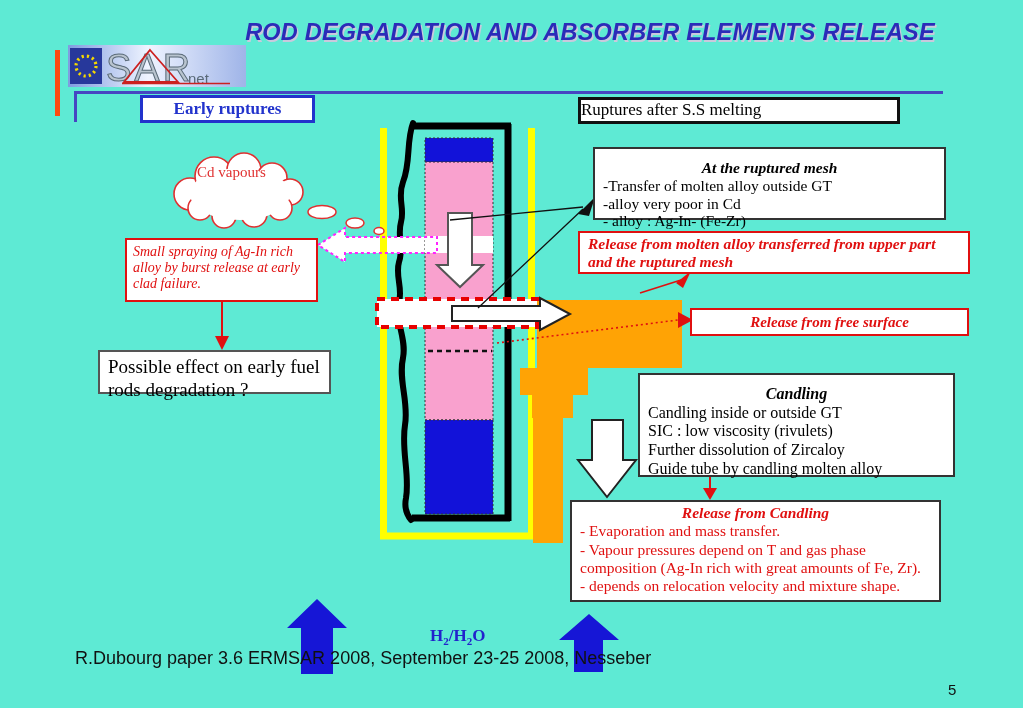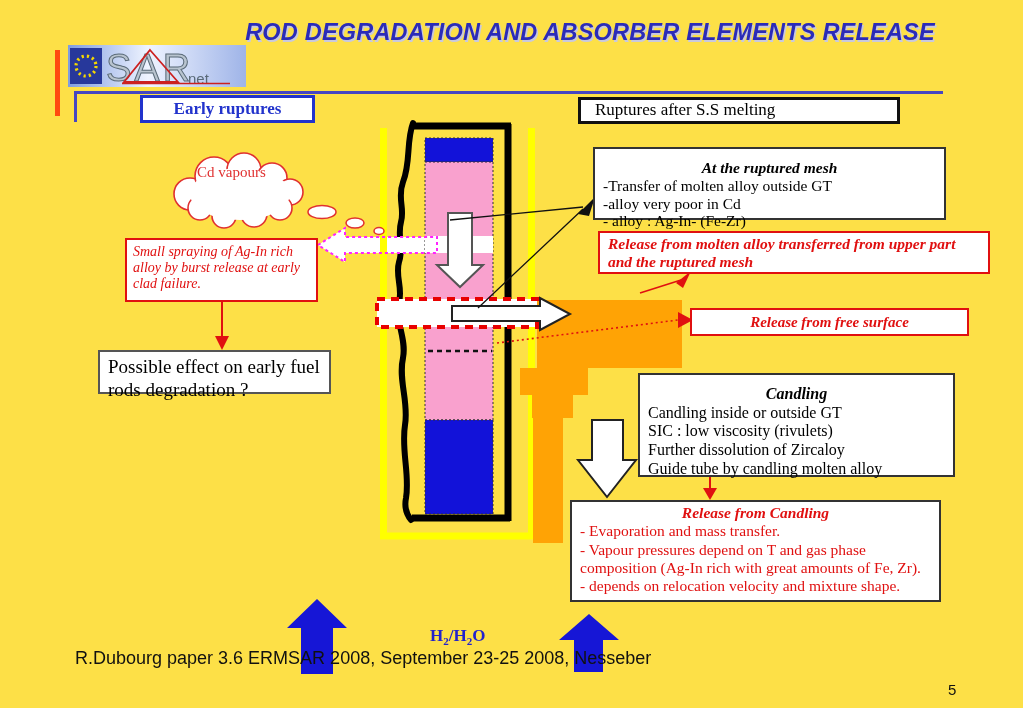--- a/index.html
+++ b/index.html
@@ -1,40 +1,40 @@
 <!DOCTYPE html>
 <html><head>
 <meta charset="utf-8">
 <style>
   html,body{margin:0;padding:0;background:#fff;}
-  #slide{position:relative;width:1023px;height:708px;background:#fde047;overflow:hidden;
+  #slide{position:relative;width:1023px;height:708px;background:#5eead4;overflow:hidden;
          font-family:"Liberation Serif", serif;}
   .abs{position:absolute;}
   #title{left:185px;top:19px;width:810px;text-align:center;
          font-family:"Liberation Sans", sans-serif;font-weight:bold;font-style:italic;
          font-size:23.5px;color:#2b2bb8;letter-spacing:0.2px;
          text-shadow:1.5px 1.5px 0 #c9c9dc;white-space:nowrap;}
   #redbar{left:55px;top:50px;width:5px;height:66px;background:#ff4a10;}
   #topline-h{left:75px;top:91px;width:868px;height:3px;background:#4646c2;}
   #topline-v{left:74px;top:91px;width:3px;height:31px;background:#4646c2;}
   #logo{left:68px;top:45px;width:178px;height:42px;}
   .hbox{box-sizing:border-box;background:#ffffff;}
   #early-box{left:140px;top:95px;width:175px;height:28px;border:3px solid #2233cc;
              color:#2233cc;font-weight:bold;font-size:17px;text-align:center;line-height:21px;z-index:3;}
   #ruptures-box{left:578px;top:97px;width:322px;height:27px;border:3px solid #111;
-             font-size:17px;padding-left:14px;line-height:20px;z-index:3;}
+             font-size:17px;line-height:20px;z-index:3;}
   #cloud-text{left:197px;top:163px;width:72px;color:#e03030;font-size:15px;line-height:1.2;z-index:3;}
   #spray-box{left:125px;top:238px;width:193px;height:64px;border:2px solid #e01010;
              color:#e01010;font-weight:normal;font-style:italic;font-size:14px;
              padding:4px 6px;line-height:1.15;z-index:3;}
   #possible-box{left:98px;top:350px;width:233px;height:44px;border:2px solid #555;
              font-size:19px;padding:4px 8px;line-height:1.2;z-index:3;}
   #mesh-box{left:593px;top:147px;width:353px;height:73px;border:2px solid #333;
              font-size:15.5px;padding:10px 8px;line-height:1.15;z-index:3;}
-  #molten-box{left:598px;top:231px;width:392px;height:43px;border:2px solid #e01010;
+  #molten-box{left:578px;top:231px;width:392px;height:43px;border:2px solid #e01010;
              color:#e01010;font-weight:bold;font-style:italic;font-size:15.5px;
              padding:2px 8px;line-height:1.18;z-index:3;}
   #freesurf-box{left:690px;top:308px;width:279px;height:28px;border:2px solid #e01010;
              color:#e01010;font-weight:bold;font-style:italic;font-size:15px;
              text-align:center;line-height:24px;z-index:3;}
   #candling-box{left:638px;top:373px;width:317px;height:104px;border:2px solid #333;
              font-size:16px;padding:10px 8px;line-height:1.17;z-index:3;}
   #relcand-box{left:570px;top:500px;width:371px;height:102px;border:2px solid #333;
              color:#e01010;font-size:15.5px;padding:2px 8px;line-height:1.18;z-index:3;}
   .box-title{text-align:center;font-weight:bold;font-style:italic;}

